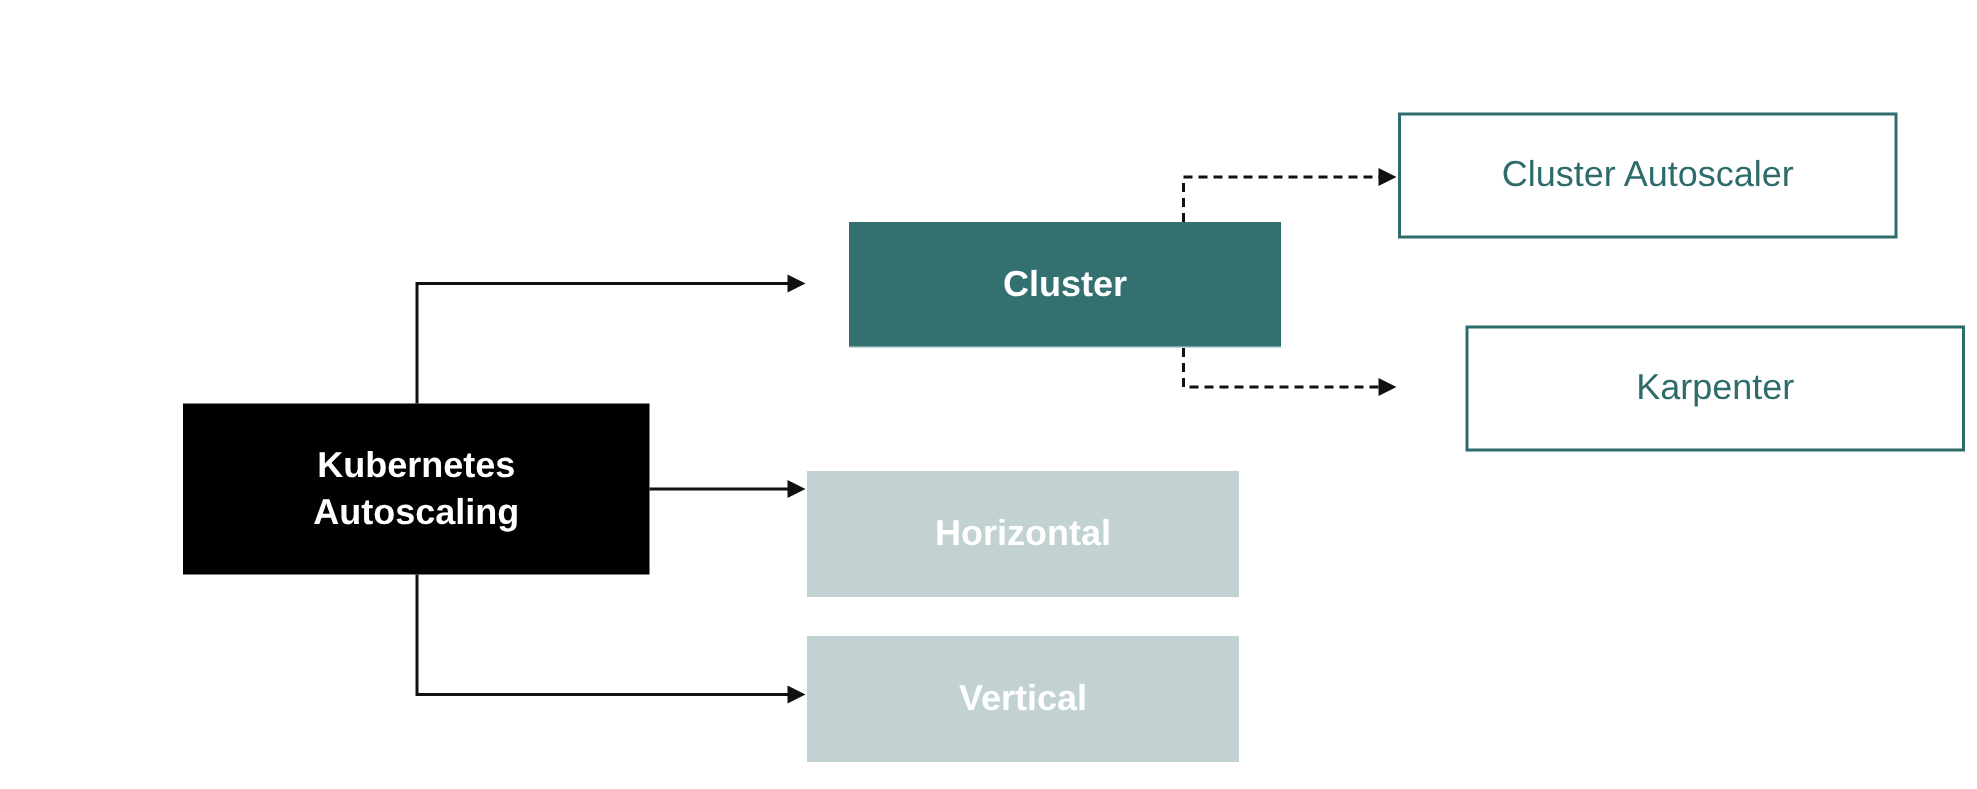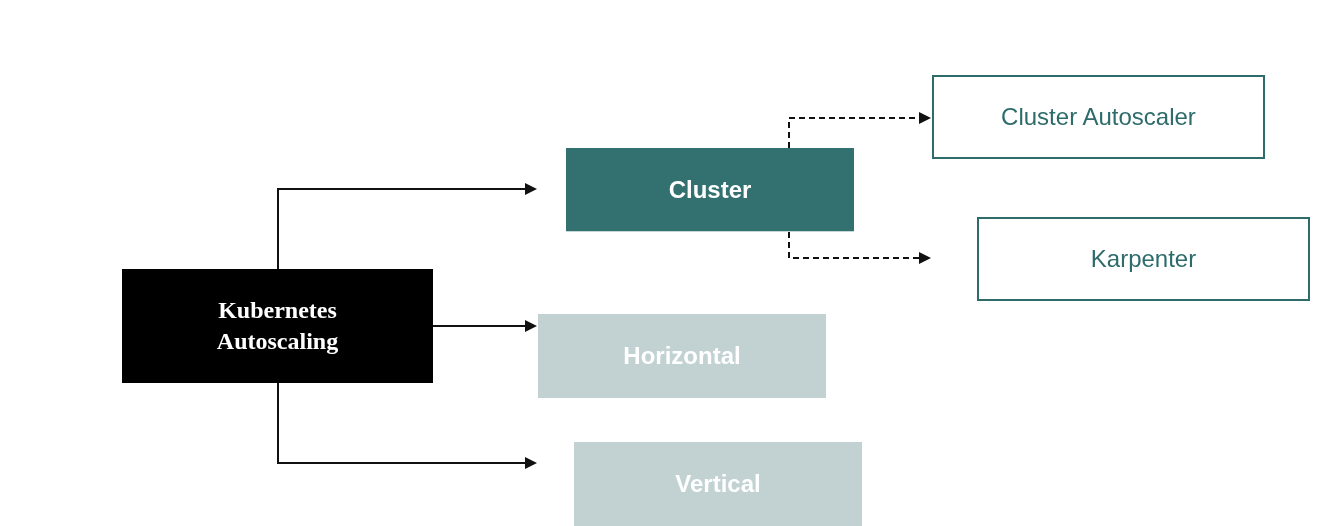--- a/index.html
+++ b/index.html
@@ -38,21 +38,20 @@
     top: 269px;
     width: 311px;
     height: 114px;
     background: var(--root-fill, #000000);
     color: var(--root-text, #ffffff);
     font-weight: bold;
   }
   .node-root .label {
     display: block;
     width: 200px;
-    font-family: Liberation Serif, serif;
   }
   .node-primary {
     left: 538px;
     top: 148px;
     width: 288px;
     height: 84px;
     background: var(--primary-fill, #337070);
     color: var(--primary-text, #ffffff);
     font-weight: bold;
     border-bottom: 1px solid #c6d6d6;
@@ -60,21 +59,21 @@
   }
   .node-muted {
     left: 538px;
     width: 288px;
     height: 84px;
     background: var(--muted-fill, #c2d2d2);
     color: var(--muted-text, #ffffff);
     font-weight: bold;
   }
   .node-muted.horizontal { top: 284px; margin-top: 30px; }
-  .node-muted.vertical   { top: 442px; margin-left: 36px; }
+  .node-muted.vertical   { top: 424px; }
   .node-outline {
     left: 932px;
     width: 333px;
     height: 84px;
     background: #ffffff;
     border: 2px solid var(--outline-stroke, #2e6b6b);
     color: var(--outline-text, #2e6b6b);
     font-weight: normal;
   }
   .node-outline.cluster-autoscaler { top: 75px; }

